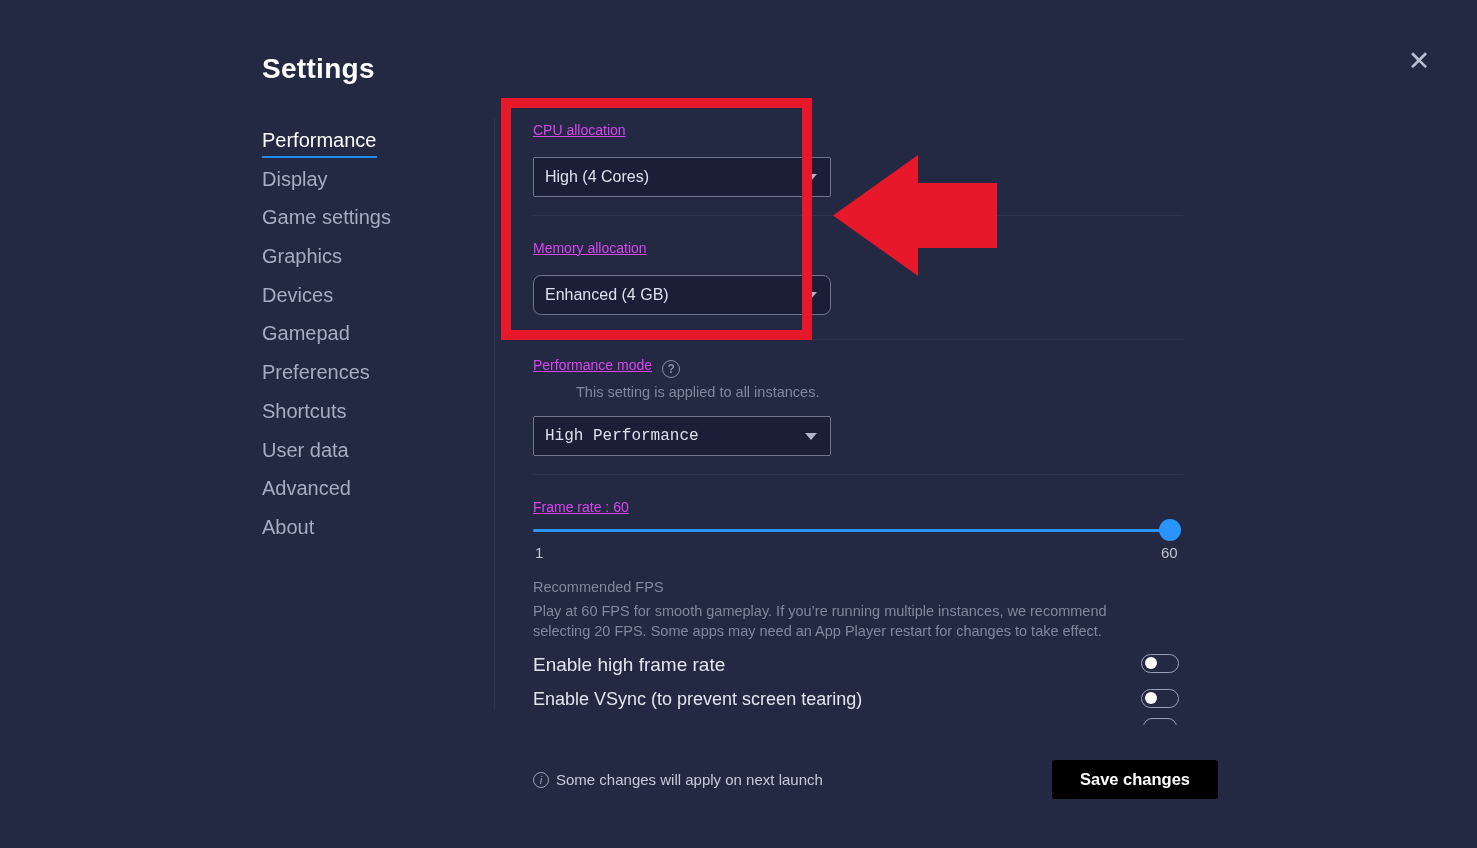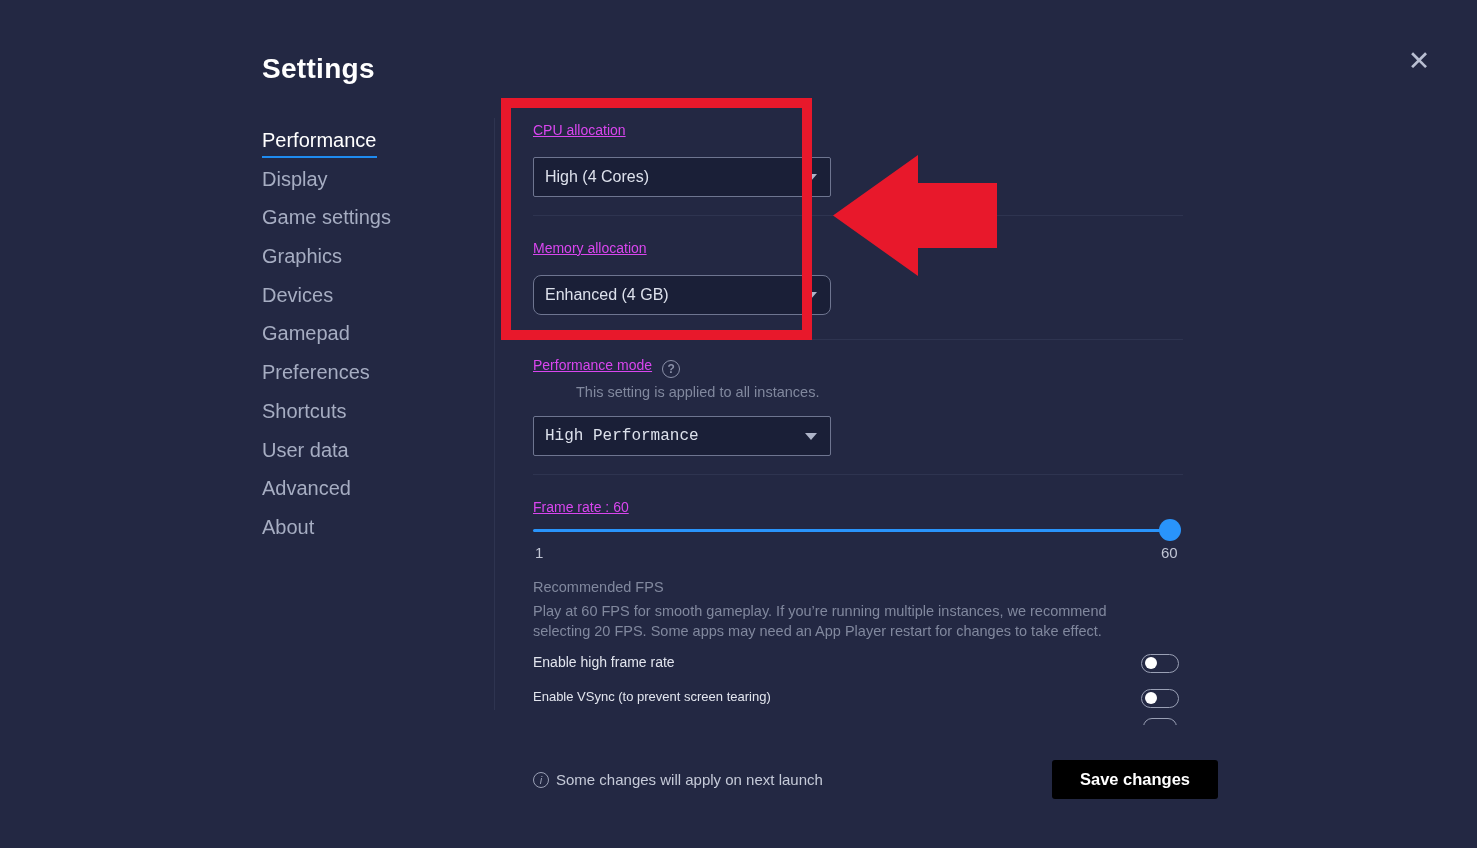--- a/index.html
+++ b/index.html
@@ -139,26 +139,26 @@
 
 <div class="abs section-label" style="left:533px; top:499px;">Frame rate : 60</div>
 <div class="abs" id="slider-track"></div>
 <div class="abs" id="slider-knob"></div>
 <div class="abs slider-bound" style="left:535px; top:544px;">1</div>
 <div class="abs slider-bound" style="left:1161px; top:544px;">60</div>
 
 <div class="abs muted" style="left:533px; top:579px;">Recommended FPS</div>
 <div class="abs muted" style="left:533px; top:602px; width:632px; line-height:19.5px;">Play at 60 FPS for smooth gameplay. If you’re running multiple instances, we recommend selecting 20 FPS. Some apps may need an App Player restart for changes to take effect.</div>
 
-<div class="abs" style="left:533px; top:654px; font-size:14px; color:#e2e5ee;">Enable high frame rate</div>
+<div class="abs" style="left:533px; top:654px; font-size:19px; color:#e2e5ee;">Enable high frame rate</div>
 <div class="abs toggle" style="top:654px;">
     <span class="knob"></span>
   </div>
 
-<div class="abs" style="left:533px; top:689px; font-size:13px; color:#e2e5ee;">Enable VSync (to prevent screen tearing)</div>
+<div class="abs" style="left:533px; top:689px; font-size:18px; color:#e2e5ee;">Enable VSync (to prevent screen tearing)</div>
 <div class="abs toggle" style="top:689px;">
     <span class="knob"></span>
   </div>
 
 <div class="abs" id="toggle-partial-clip">
     <div class="pill"></div>
   </div>
 
 <div class="abs" id="footer-note">
   <span class="i-icon">i</span>

